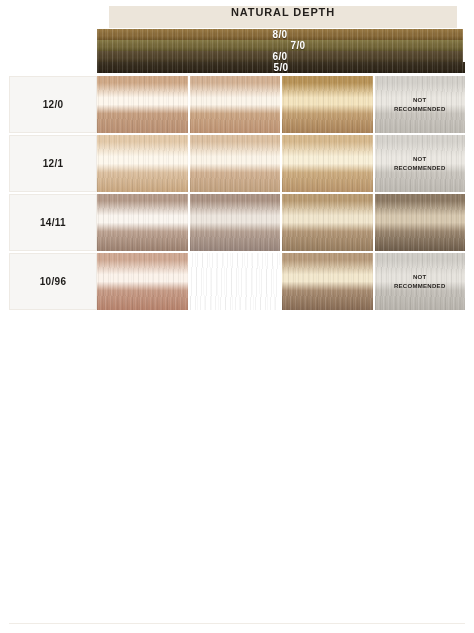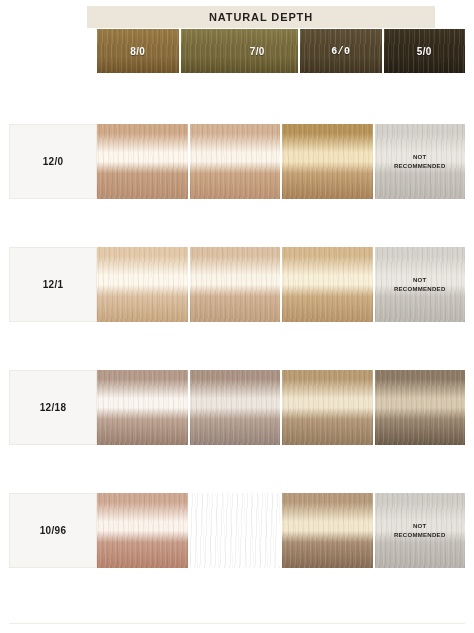--- a/index.html
+++ b/index.html
@@ -15,45 +15,45 @@
   #chart-root {
     position: relative;
     width: 474px;
     height: 633px;
     background: #ffffff;
   }
 
   
   .header-band {
     position: absolute;
-    left: 87px;
+    left: 109px;
     top: 6px;
     width: 348px;
     height: 22px;
     background: #ece5da;
     display: flex;
-    align-items: center;
     justify-content: center;
   }
   .header-title {
     font-size: 11px;
     font-weight: bold;
     letter-spacing: 0.9px;
     color: #231f1c;
     white-space: nowrap;
   }
 
   
   .depth-row {
     position: absolute;
     left: 97px;
     top: 29px;
     width: 368px;
     height: 44px;
     display: flex;
+    flex-direction: column;
   }
   .depth-cell {
     position: relative;
     flex: 1 1 0;
     margin-right: 2px;
     overflow: hidden;
     display: flex;
     align-items: center;
     justify-content: center;
   }
@@ -71,23 +71,22 @@
   
   .grid {
     position: absolute;
     left: 9px;
     top: 76px;
     width: 456px;
     height: 546px;
   }
   .grid-row {
     display: flex;
-    height: 75px;
+    height: 57px;
     margin-bottom: 2px;
-    margin-top: 48px;
   }
   .grid-row:last-child { margin-bottom: 0; }
 
   .row-label {
     width: 88px;
     background: #f7f6f4;
     border: 1px solid #eeeae4;
     display: flex;
     align-items: center;
     justify-content: center;
@@ -185,21 +184,21 @@
       <div class="depth-cell" style="background: linear-gradient(rgb(154, 122, 67) 0%, rgb(138, 108, 59) 45%, rgb(138, 108, 59) 62%, rgb(111, 84, 40) 100%);">
         <div class="strands"></div>
         <div class="strands-b"></div>
         <span class="depth-label">8/0</span>
       </div>
       <div class="depth-cell" style="background: linear-gradient(rgb(134, 122, 70) 0%, rgb(117, 104, 58) 45%, rgb(117, 104, 58) 62%, rgb(93, 82, 41) 100%); padding-left: 36px;">
         <div class="strands"></div>
         <div class="strands-b"></div>
         <span class="depth-label">7/0</span>
       </div>
-      <div class="depth-cell" style="background: linear-gradient(rgb(94, 79, 53) 0%, rgb(82, 68, 44) 45%, rgb(82, 68, 44) 62%, rgb(63, 52, 32) 100%); font-family: Liberation Mono, monospace;">
+      <div class="depth-cell" style="background: linear-gradient(rgb(94, 79, 53) 0%, rgb(82, 68, 44) 45%, rgb(82, 68, 44) 62%, rgb(63, 52, 32) 100%);">
         <div class="strands"></div>
         <div class="strands-b"></div>
         <span class="depth-label">6/0</span>
       </div>
       <div class="depth-cell" style="background: linear-gradient(rgb(60, 50, 34) 0%, rgb(49, 40, 26) 45%, rgb(49, 40, 26) 62%, rgb(36, 29, 18) 100%);">
         <div class="strands"></div>
         <div class="strands-b"></div>
         <span class="depth-label">5/0</span>
       </div>
     </div>
@@ -254,21 +253,21 @@
             <div class="strands-b"></div>
             <div class="nr-text">
               <div>NOT</div>
               <div>RECOMMENDED</div>
             </div>
           </div>
         </div>
       </div>
       <div class="grid-row">
         <div class="row-label">
-          <span class="row-label-text">12/18</span>
+          <span class="row-label-text">14/11</span>
         </div>
         <div class="row-swatches">
           <div class="swatch-cell" style="background: linear-gradient(rgb(180, 154, 137) 0%, rgb(180, 154, 137) 12%, rgb(250, 245, 239) 38%, rgb(250, 245, 239) 50%, rgb(189, 163, 146) 66%, rgb(155, 128, 111) 100%);">
             <div class="strands"></div>
             <div class="strands-b"></div>
           </div>
           <div class="swatch-cell" style="background: linear-gradient(rgb(171, 147, 132) 0%, rgb(171, 147, 132) 12%, rgb(236, 229, 221) 38%, rgb(236, 229, 221) 50%, rgb(182, 161, 147) 66%, rgb(151, 132, 122) 100%);">
             <div class="strands"></div>
             <div class="strands-b"></div>
           </div>

